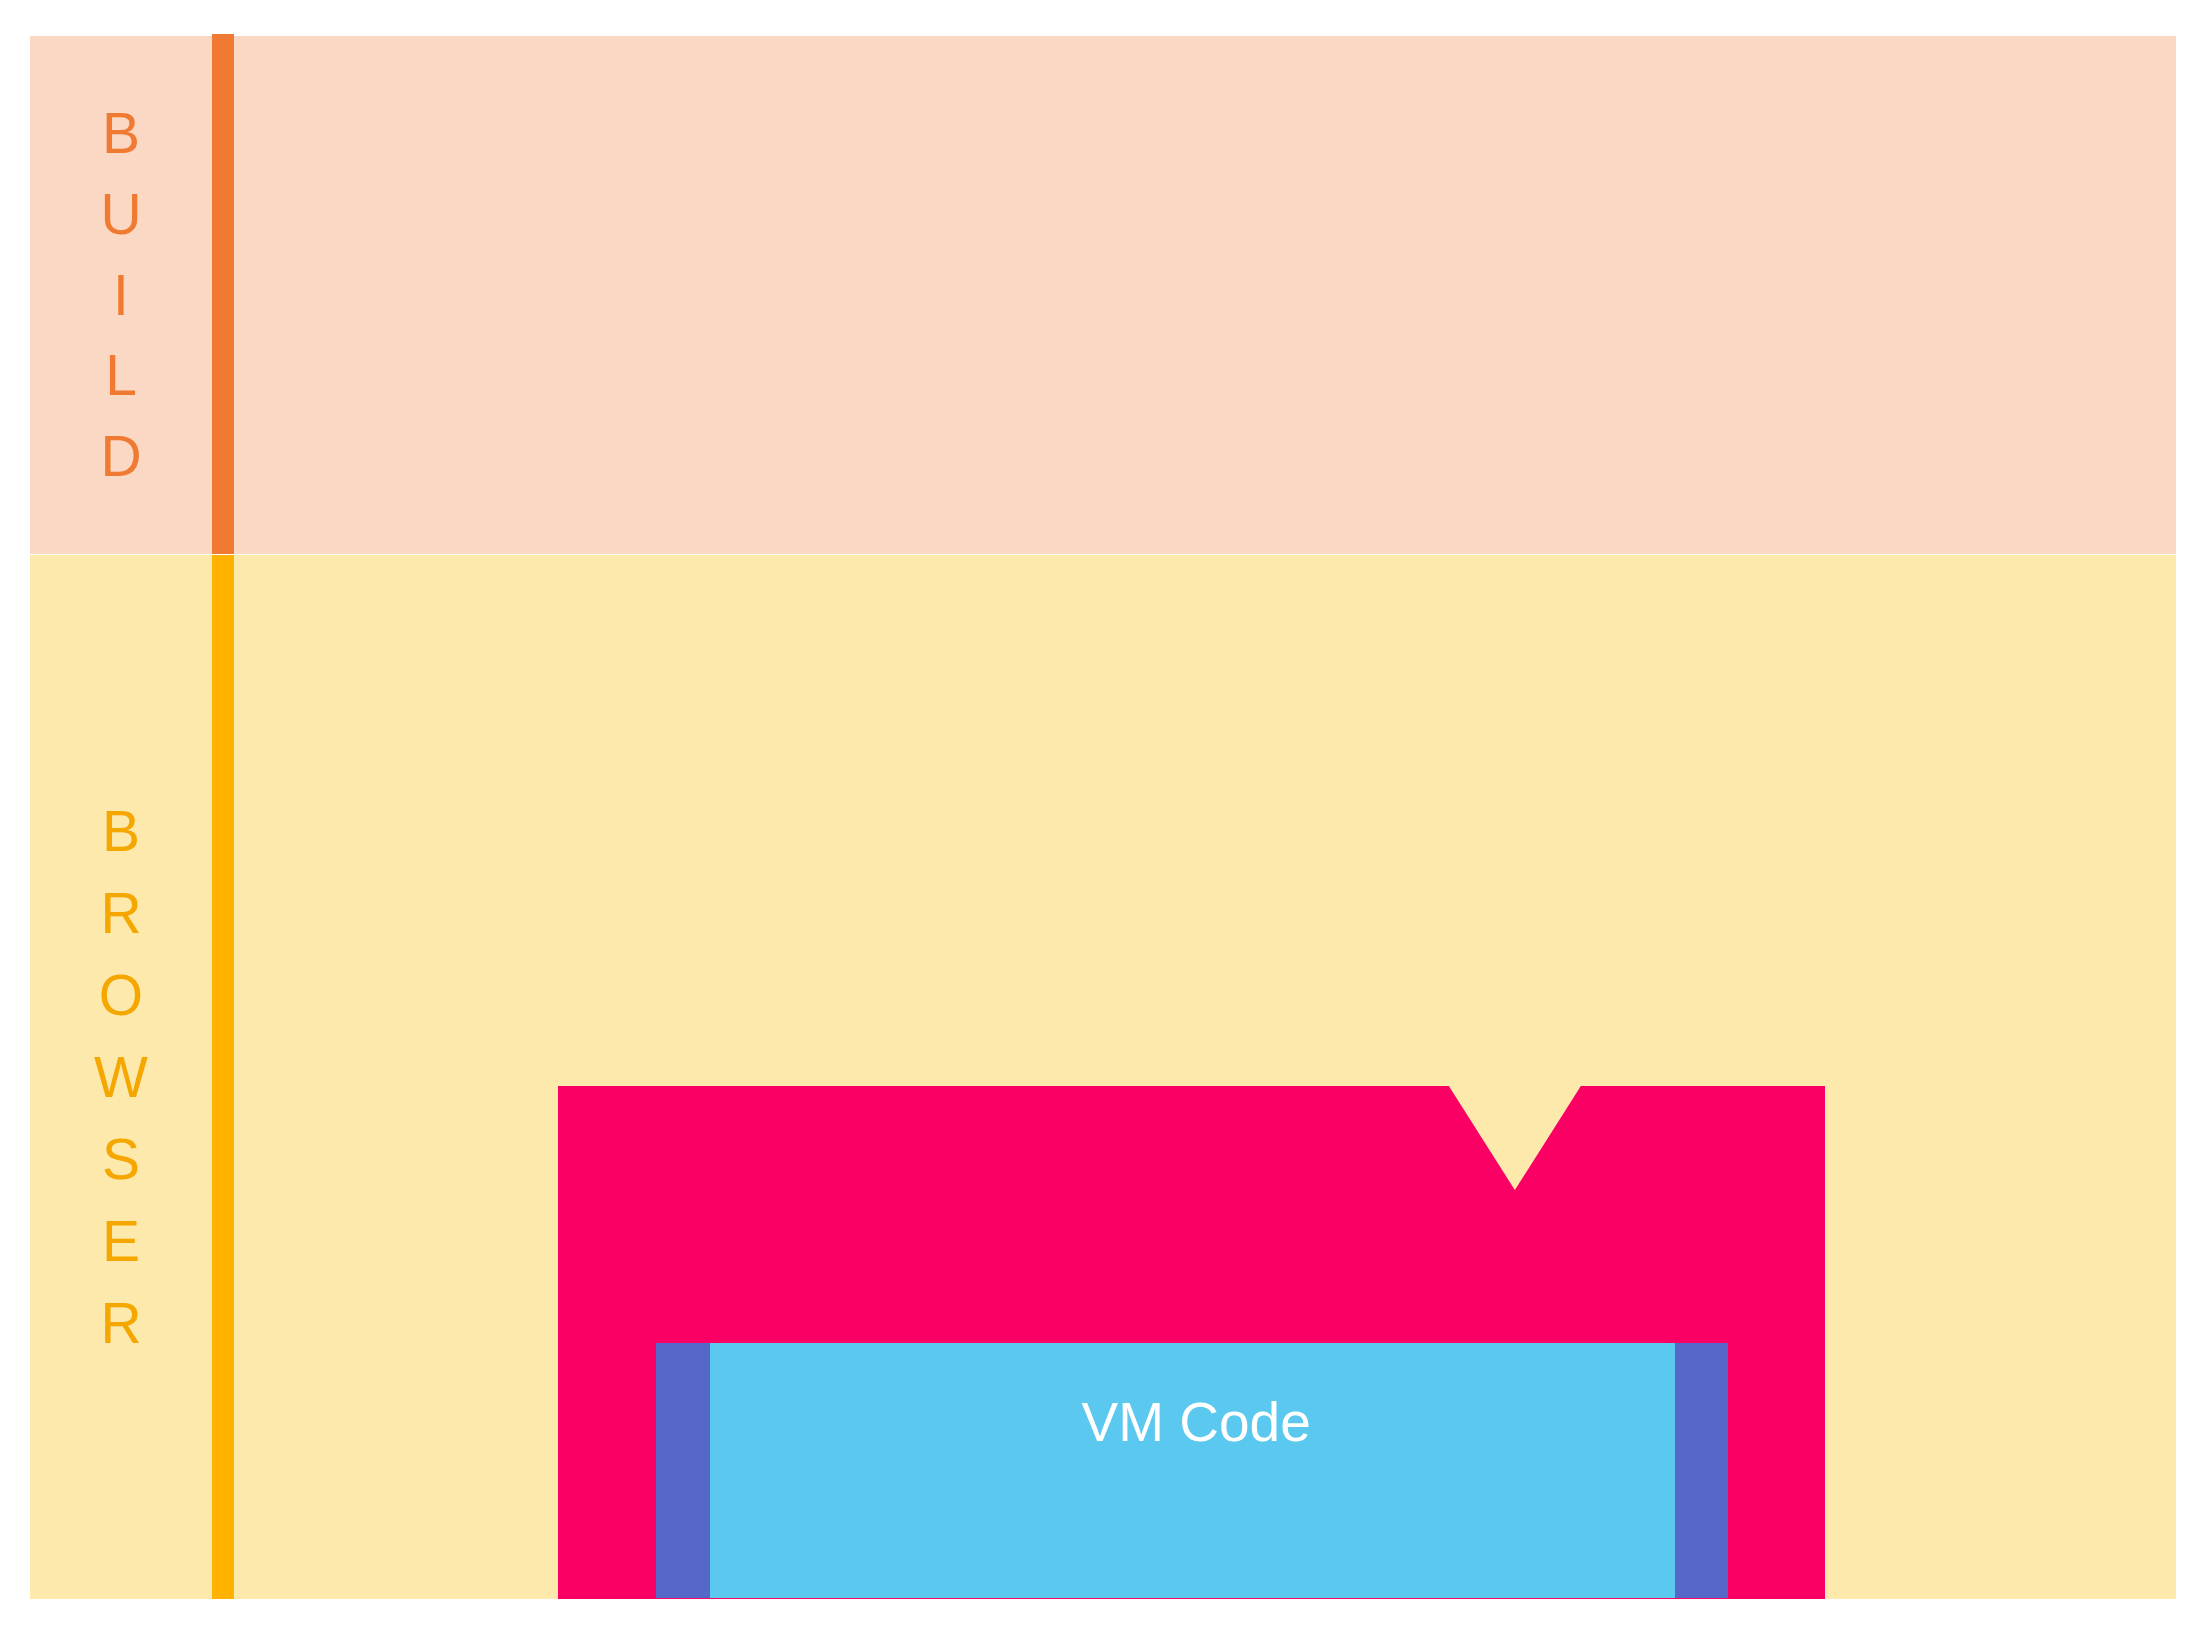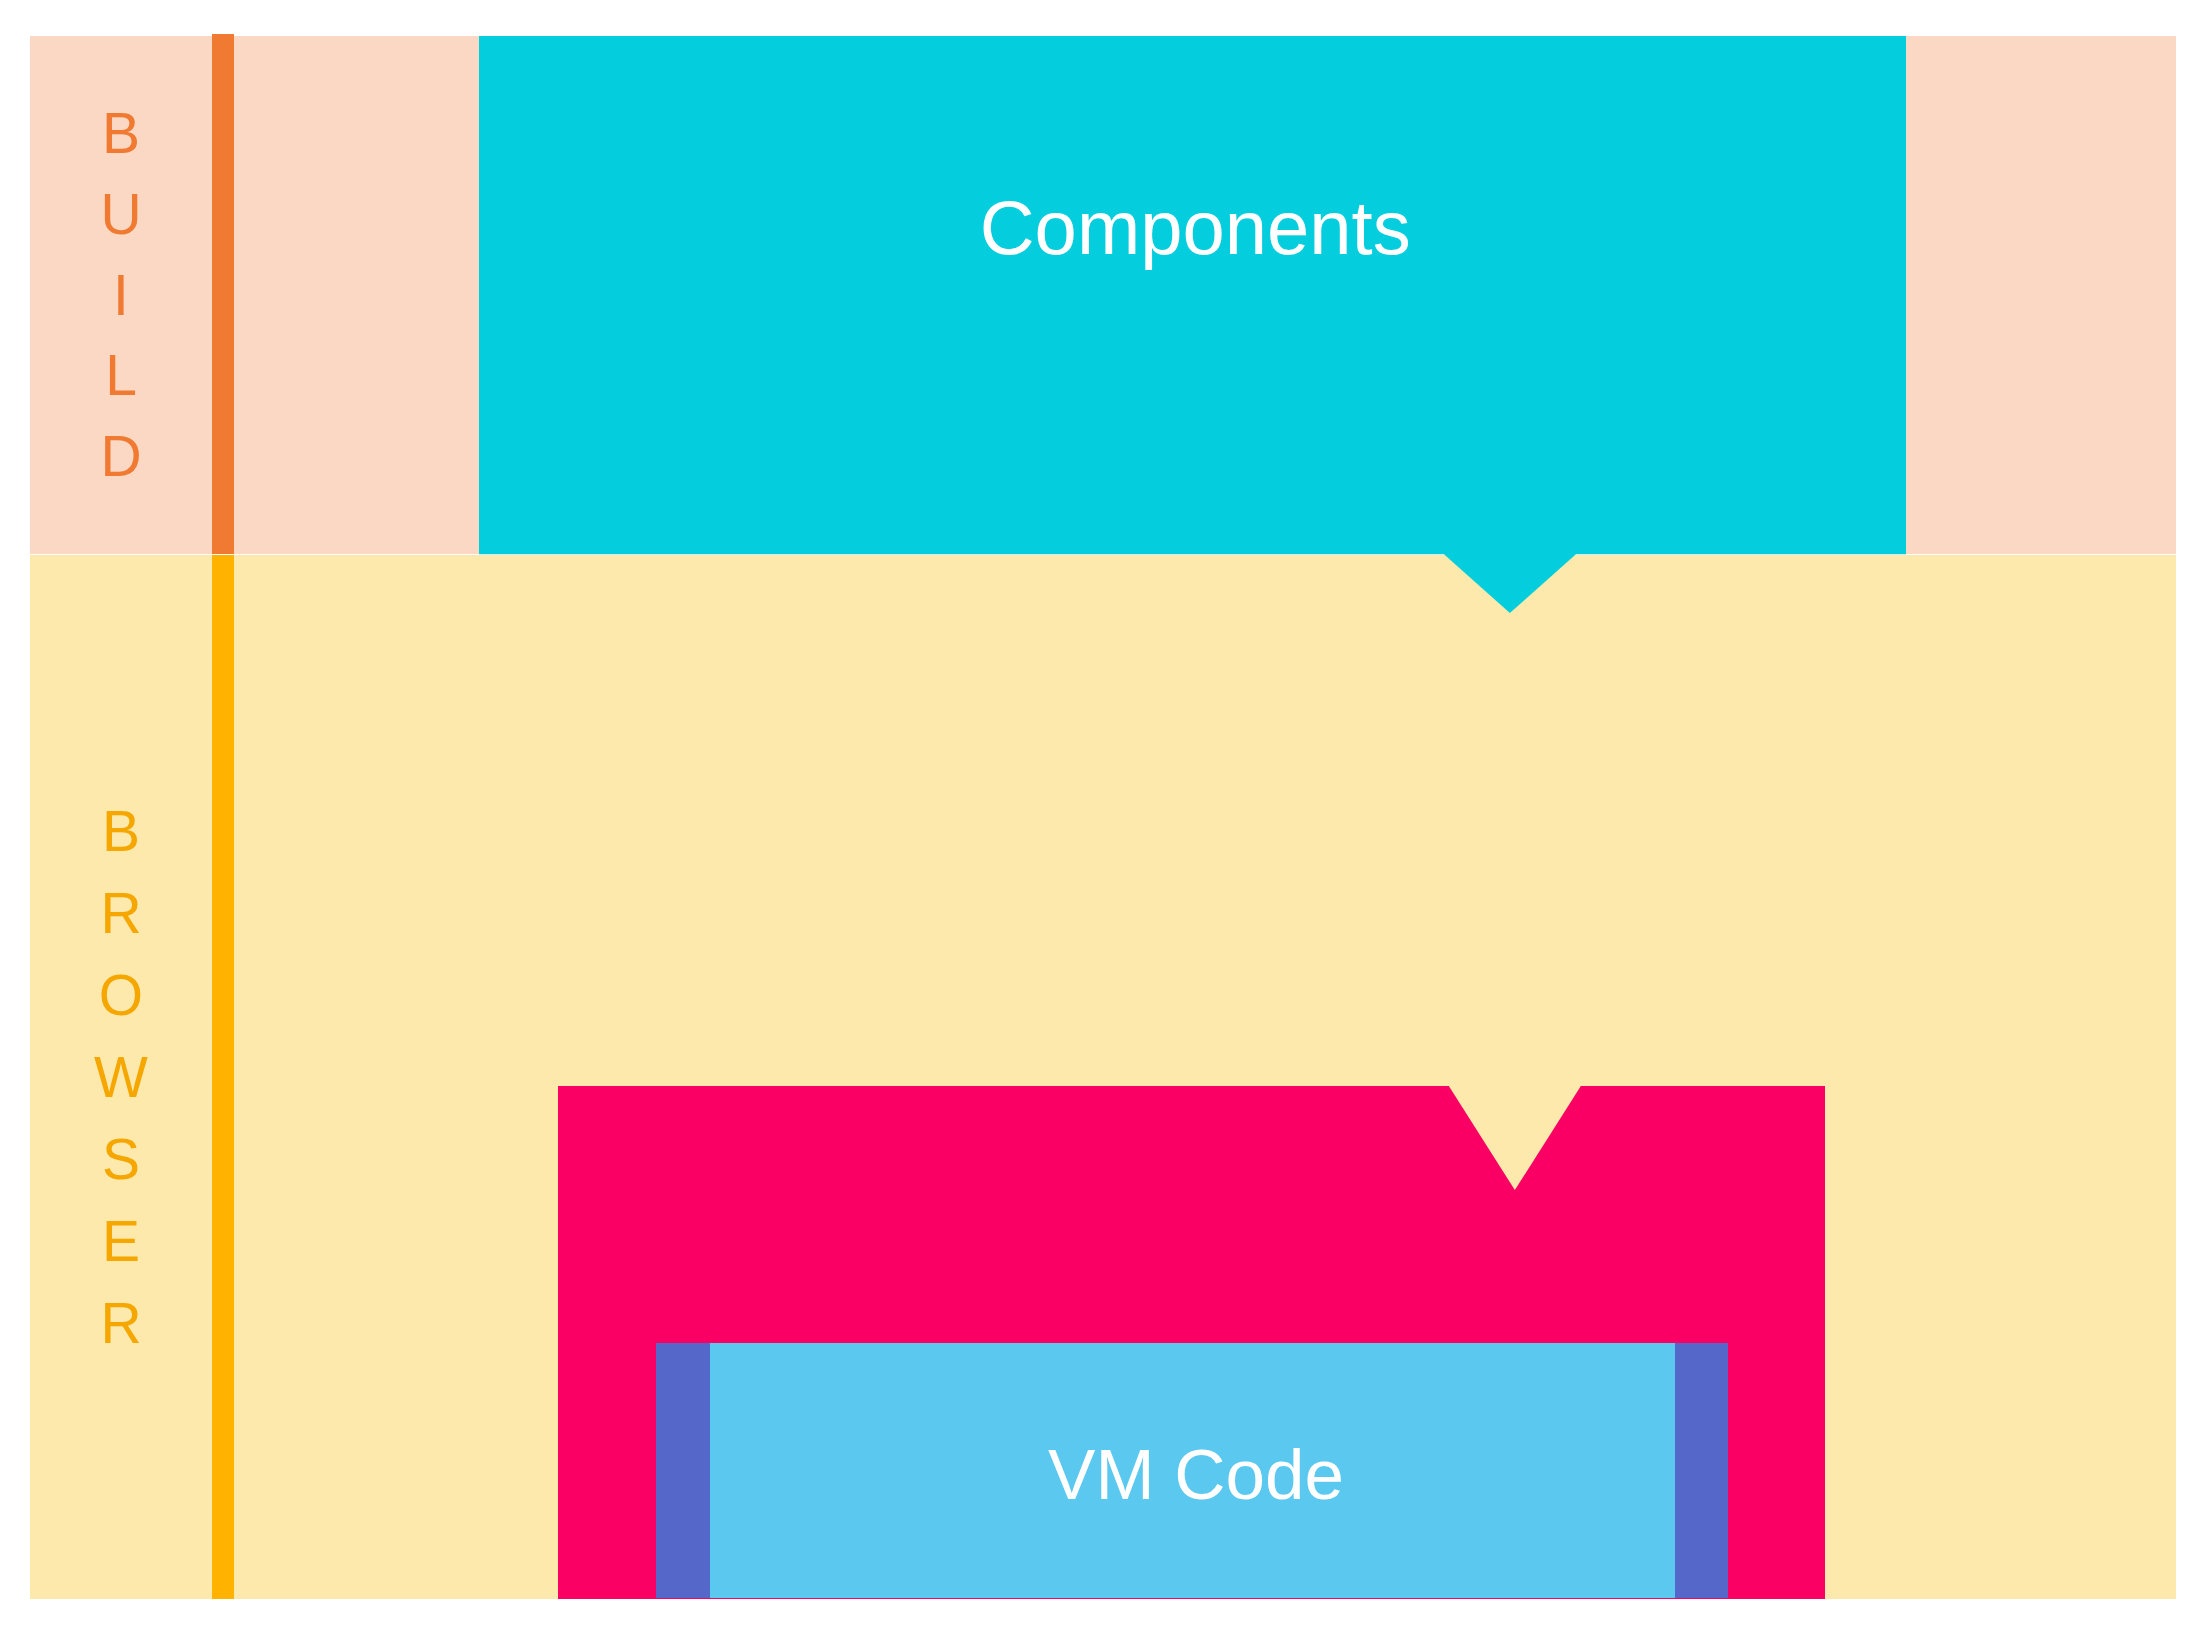--- a/index.html
+++ b/index.html
@@ -159,22 +159,22 @@
   }
 
   #box-vmcode {
     left: 710px;
     top: 1343px;
     width: 965px;
     height: 255px;
     background: #5bc8f0;
   }
   #box-vmcode .box-label {
-    font-size: 71px;
-    margin-top: 96px;
+    font-size: 55px;
+    margin-top: 52px;
     margin-left: 7.2px;
   }
 </style>
 </head>
 <body>
 
 <div id="stage">
 
   <div class="band" id="band-build"></div>
   <div class="band" id="band-browser"></div>
@@ -193,23 +193,20 @@
   <div class="lane-label" id="label-browser">
     <span class="ch">B</span>
     <span class="ch">R</span>
     <span class="ch">O</span>
     <span class="ch">W</span>
     <span class="ch">S</span>
     <span class="ch">E</span>
     <span class="ch">R</span>
   </div>
 
-  <div class="stage-box" id="box-components">
-    <span class="box-label">Components</span>
-  </div>
 
   <div class="stage-box" id="box-jit">
     <span class="box-label">JIT Compilation</span>
   </div>
 
   <div class="stage-box" id="box-codegen">
     <span class="box-label">Code Gen</span>
   </div>
 
   <div class="stage-box" id="box-vmcode">

